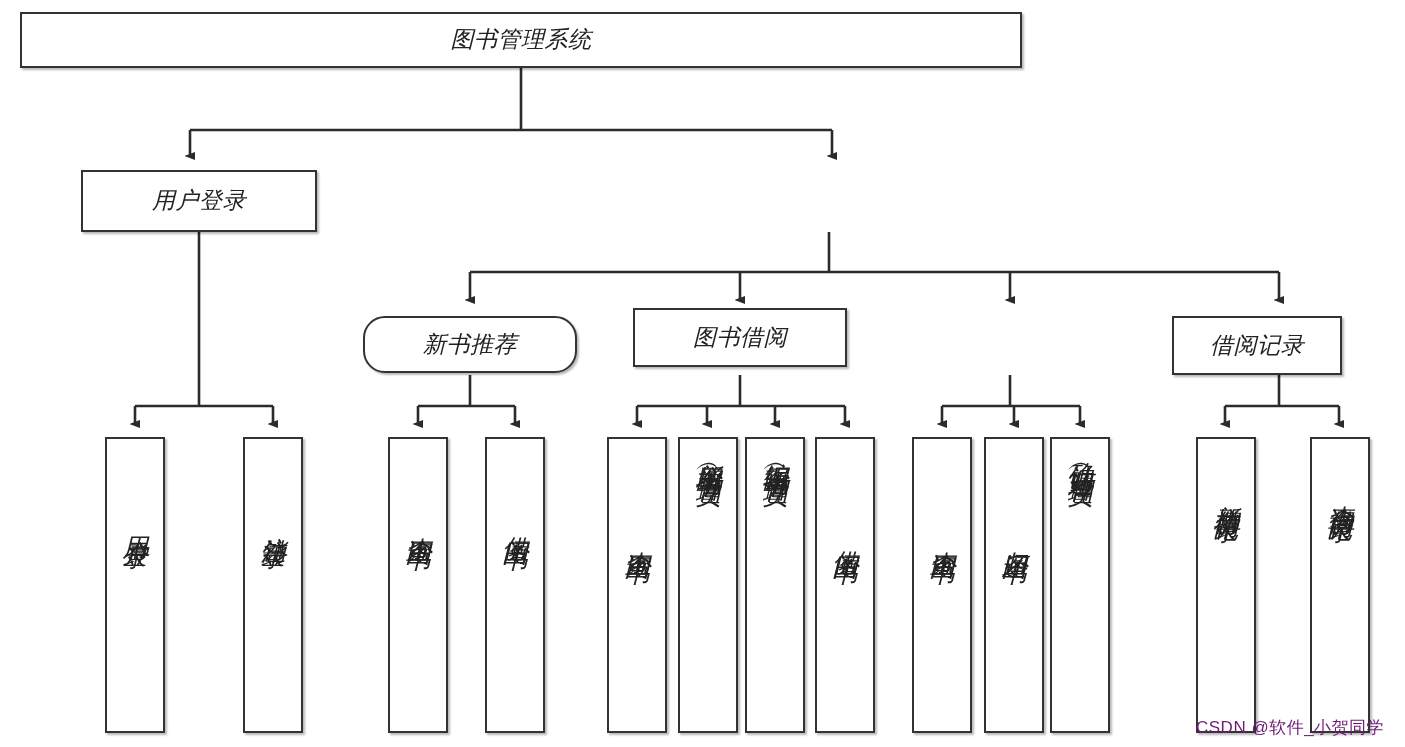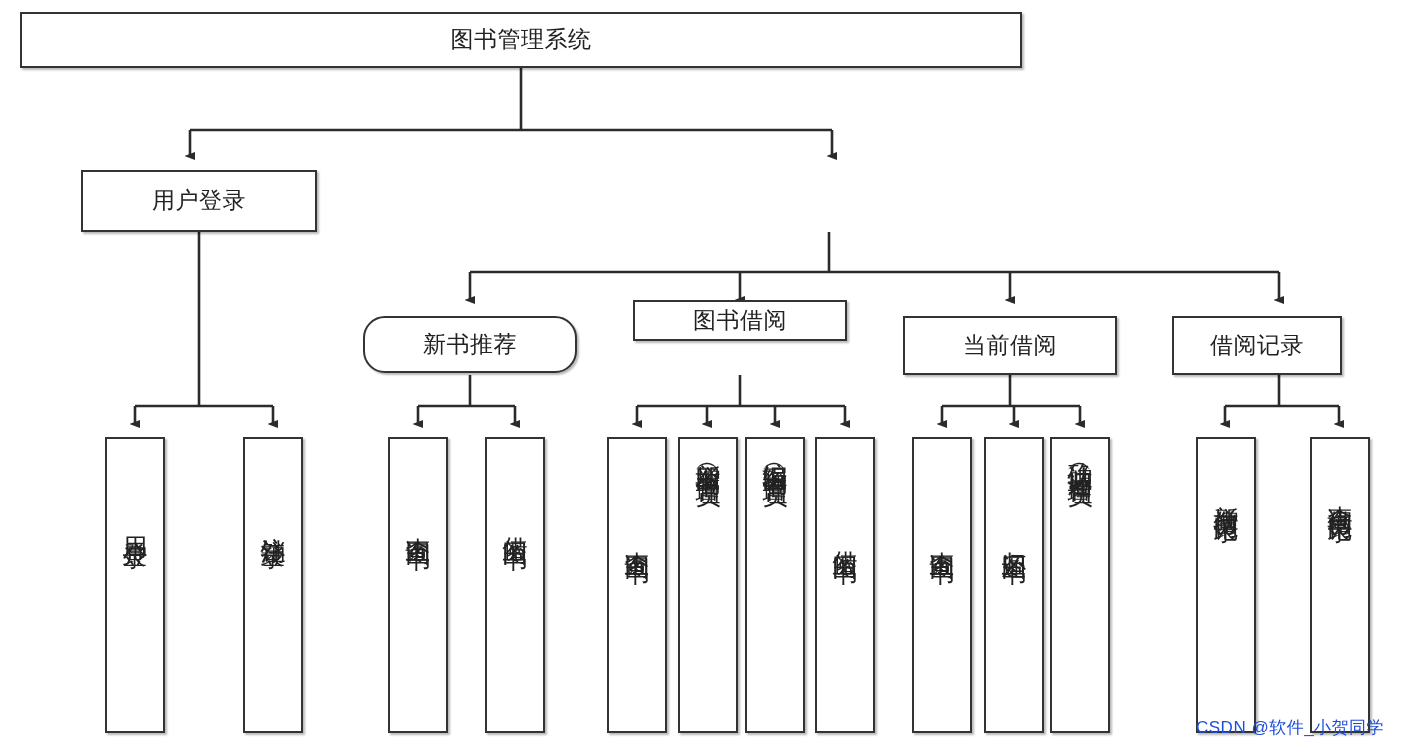--- a/index.html
+++ b/index.html
@@ -34,20 +34,21 @@
     display: flex;
     align-items: center;
     justify-content: center;
     color: #222222;
   }
   .node .lbl {
     display: block;
     text-align: center;
     line-height: 1.18;
     white-space: nowrap;
+    font-style: italic;
   }
   
   .node.horiz .lbl {
     font-size: 23px;
     letter-spacing: 0.5px;
   }
   
   .node.vert {
     align-items: flex-start;
     padding-top: 4px;
@@ -67,21 +68,21 @@
   }
   .node.vert.mid2 {
     padding-top: 92px;
   }
   .node.vert.mid3 {
     padding-top: 46px;
   }
   .watermark {
     position: absolute;
     font-size: 17px;
-    color: #1d4ed8;
+    color: #701a75;
     white-space: nowrap;
     letter-spacing: 0.5px;
   }
 </style>
 </head>
 <body>
 
 <div id="canvas">
 
   <svg id="edges" viewBox="0 0 1405 747">
@@ -138,25 +139,22 @@
     <span class="lbl">图书管理系统</span>
   </div>
 
   <div class="node horiz" style="left:81px; top:170px; width:236px; height:62px;">
     <span class="lbl">用户登录</span>
   </div>
 
   <div class="node horiz" style="left:363px; top:316px; width:214px; height:57px;border-radius:22px;">
     <span class="lbl">新书推荐</span>
   </div>
-  <div class="node horiz" style="left:633px; top:300px; width:214px; height:41px;">
+  <div class="node horiz" style="left:633px; top:308px; width:214px; height:59px;">
     <span class="lbl">图书借阅</span>
-  </div>
-  <div class="node horiz" style="left:903px; top:316px; width:214px; height:59px;">
-    <span class="lbl">当前借阅</span>
   </div>
   <div class="node horiz" style="left:1172px; top:316px; width:170px; height:59px;">
     <span class="lbl">借阅记录</span>
   </div>
 
   <div class="node vert mid" style="left:105px; top:437px; width:60px; height:296px;">
     <span class="lbl">用户登录</span>
   </div>
   <div class="node vert mid" style="left:243px; top:437px; width:60px; height:296px;">
     <span class="lbl">注销登录</span>

